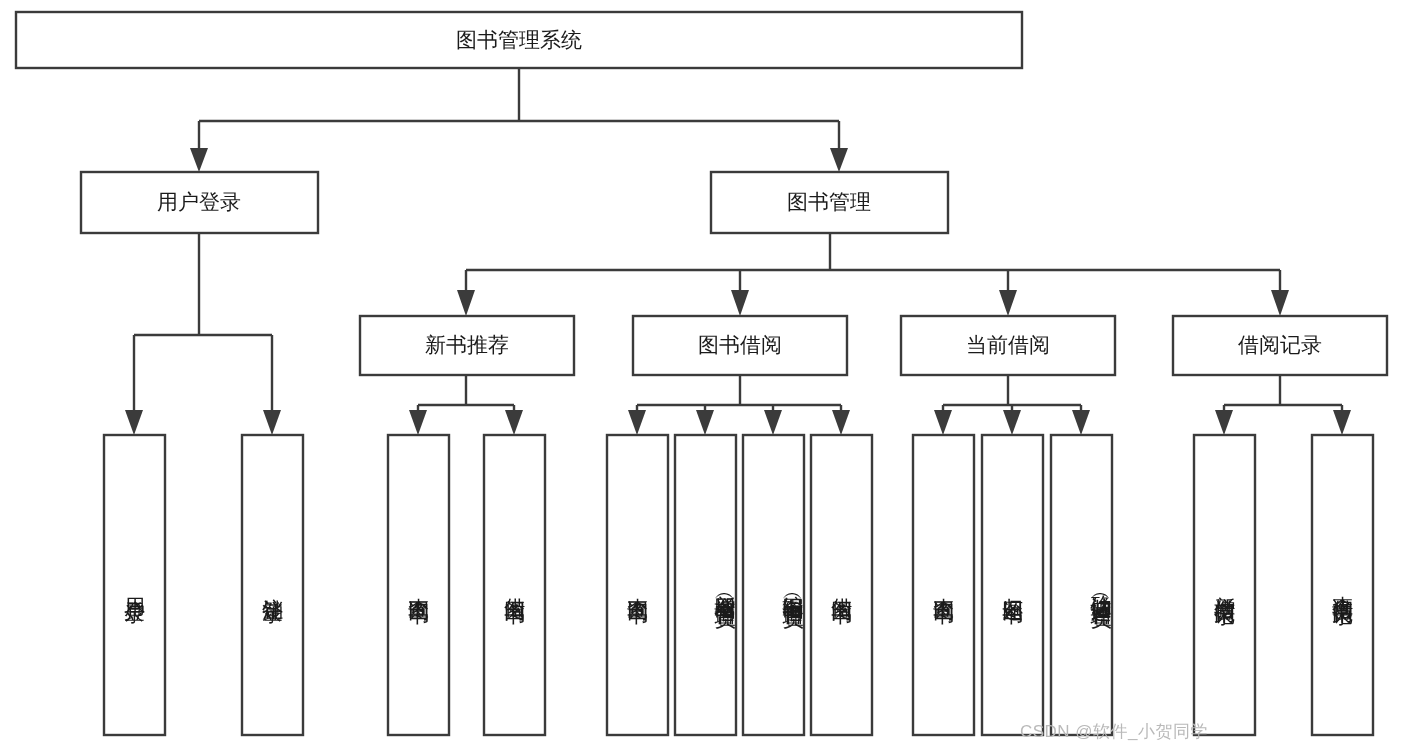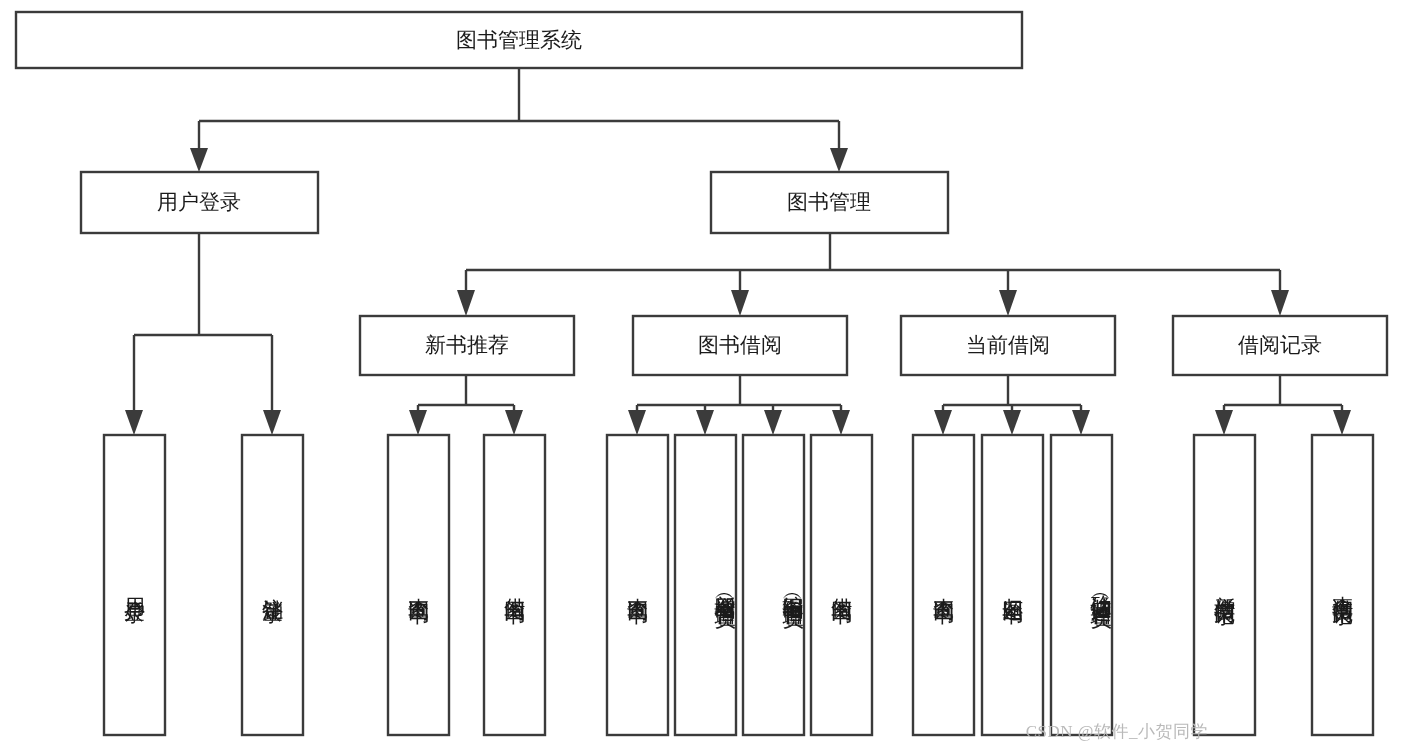--- a/index.html
+++ b/index.html
@@ -61,21 +61,21 @@
     color: #1b1b1b;
     line-height: 1.06;
     letter-spacing: 2px;
     white-space: nowrap;
     pointer-events: none;
   }
   .watermark {
     position: absolute;
     right: 12px;
     bottom: 4px;
-    font-family: Liberation Serif, serif;
+    font-family: Liberation Sans, sans-serif;
     font-size: 17px;
     color: #b9b9b9;
     letter-spacing: 0.5px;
     user-select: none;
   }
 </style>
 </head>
 <body>
 
 <div id="diagram-root">

